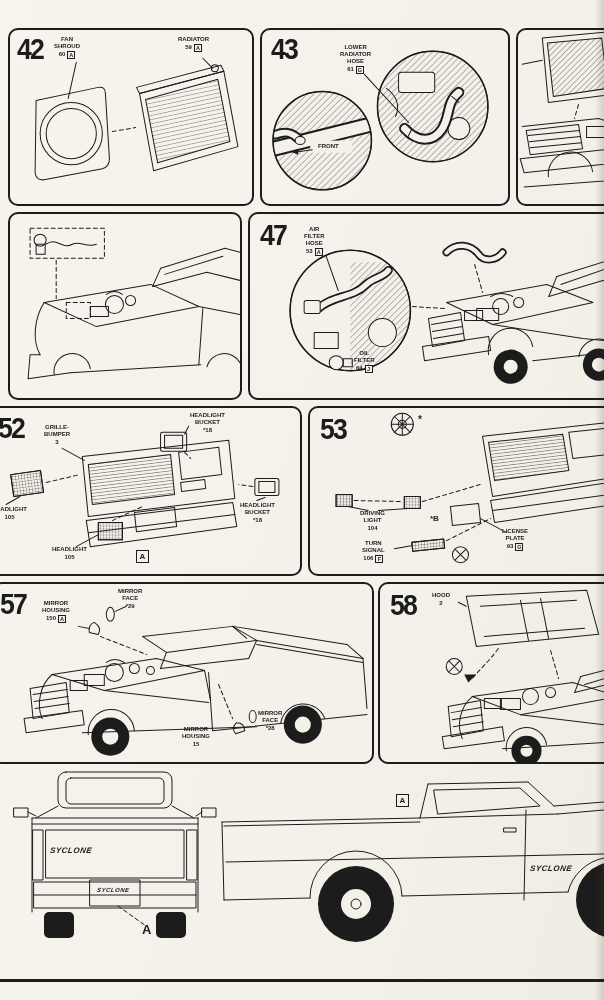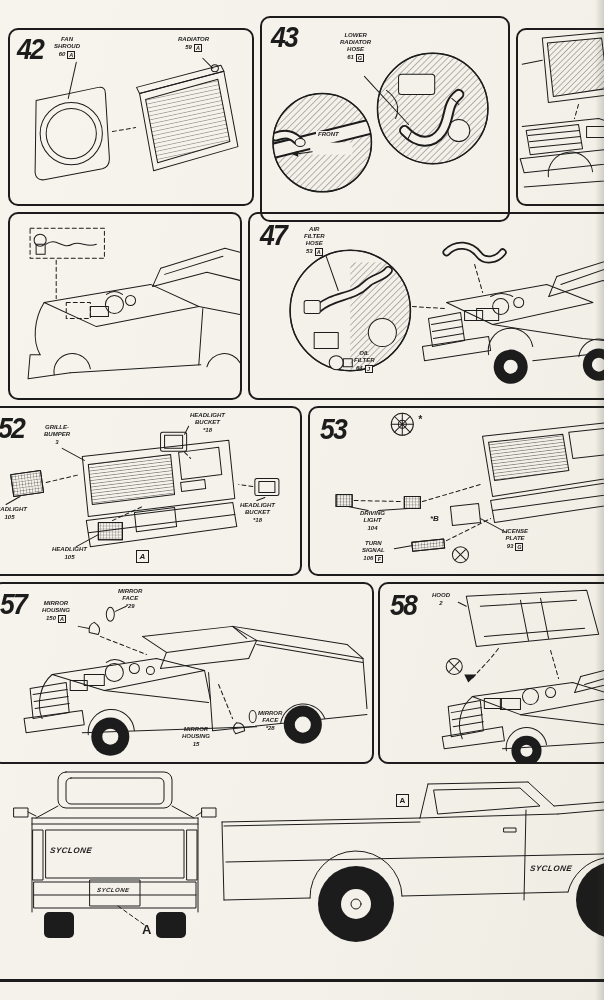--- a/index.html
+++ b/index.html
@@ -2,21 +2,21 @@
 <html><head>
 <meta charset="utf-8">
 <style>
   * { margin:0; padding:0; box-sizing:border-box; }
   html,body { width:604px; height:1000px; overflow:hidden; }
   body { font-family:"Liberation Sans", sans-serif; color:#1c1c1c; background:#f3f1e9; }
   #page { position:relative; width:604px; height:1000px; overflow:hidden;
           background:linear-gradient(105deg,#f6f4ec 0%, #f3f1e9 60%, #efede3 100%); }
   #page::after { content:""; position:absolute; right:0; top:0; bottom:0; width:9px;
           background:linear-gradient(to right, rgba(0,0,0,0), rgba(60,55,45,.18)); pointer-events:none; }
-  .panel { position:absolute; border:2.5px solid #1c1c1c; border-radius:10px;font-style:italic; }
+  .panel { position:absolute; border:2.5px solid #1c1c1c; border-radius:10px; }
   .art { position:absolute; left:0; top:0; width:100%; height:100%; }
   .art line,.art path,.art circle,.art rect,.art polygon,.art polyline,.art ellipse
       { stroke:#1c1c1c; stroke-width:1; fill:none; stroke-linecap:round; stroke-linejoin:round; }
   .dash { stroke-dasharray:4 3; stroke-width:1.5; }
   .step-num { position:absolute; font-weight:bold; font-size:29px; letter-spacing:-2px;
               transform:scaleX(.92); transform-origin:left top; }
   .part-label { position:absolute; text-align:center; font-weight:bold; font-size:6px;
                 line-height:1.15; width:max-content; }
   .pl-name { white-space:pre-line; }
   .pl-row { display:flex; align-items:center; justify-content:center; gap:2px; margin-top:1px; }
@@ -70,21 +70,21 @@
     </div>
     <div class="part-label" style="left:168px;top:6px;">
       <div class="pl-name">RADIATOR</div>
       <div class="pl-row">
           <span class="pl-num">59</span>
           <span class="pl-code">A</span>
         </div>
     </div>
   </div>
 
-  <div class="panel" style="left:260px;top:16px;width:250px;height:206px;">
+  <div class="panel" style="left:260px;top:28px;width:250px;height:178px;">
     <svg class="art" viewBox="0 0 245 173">
       <defs>
         <pattern id="hp43" width="4.5" height="4.5" patternUnits="userSpaceOnUse" patternTransform="rotate(45)">
           <line x1="0" y1="0" x2="0" y2="4.5" style="stroke-width:.6"></line>
         </pattern>
         <clipPath id="c43b">
             <circle cx="170" cy="76" r="55"></circle>
           </clipPath>
         <clipPath id="c43s">
             <circle cx="60" cy="110" r="49"></circle>

